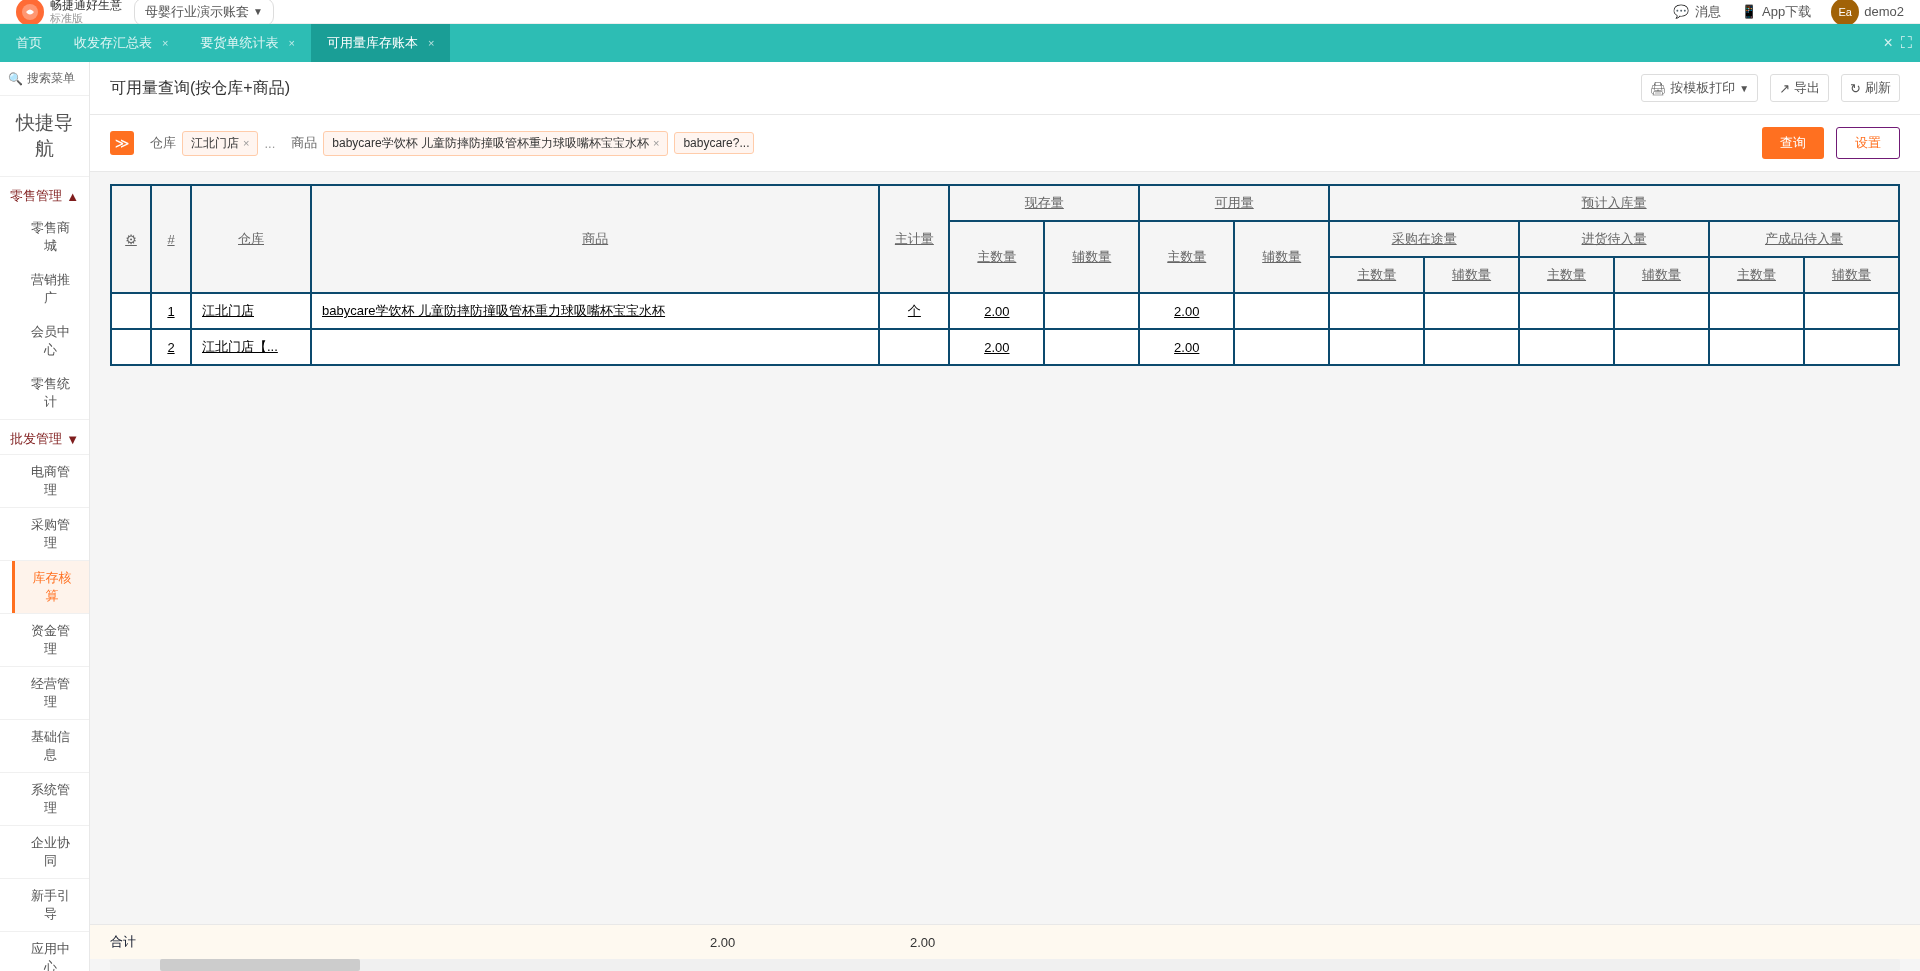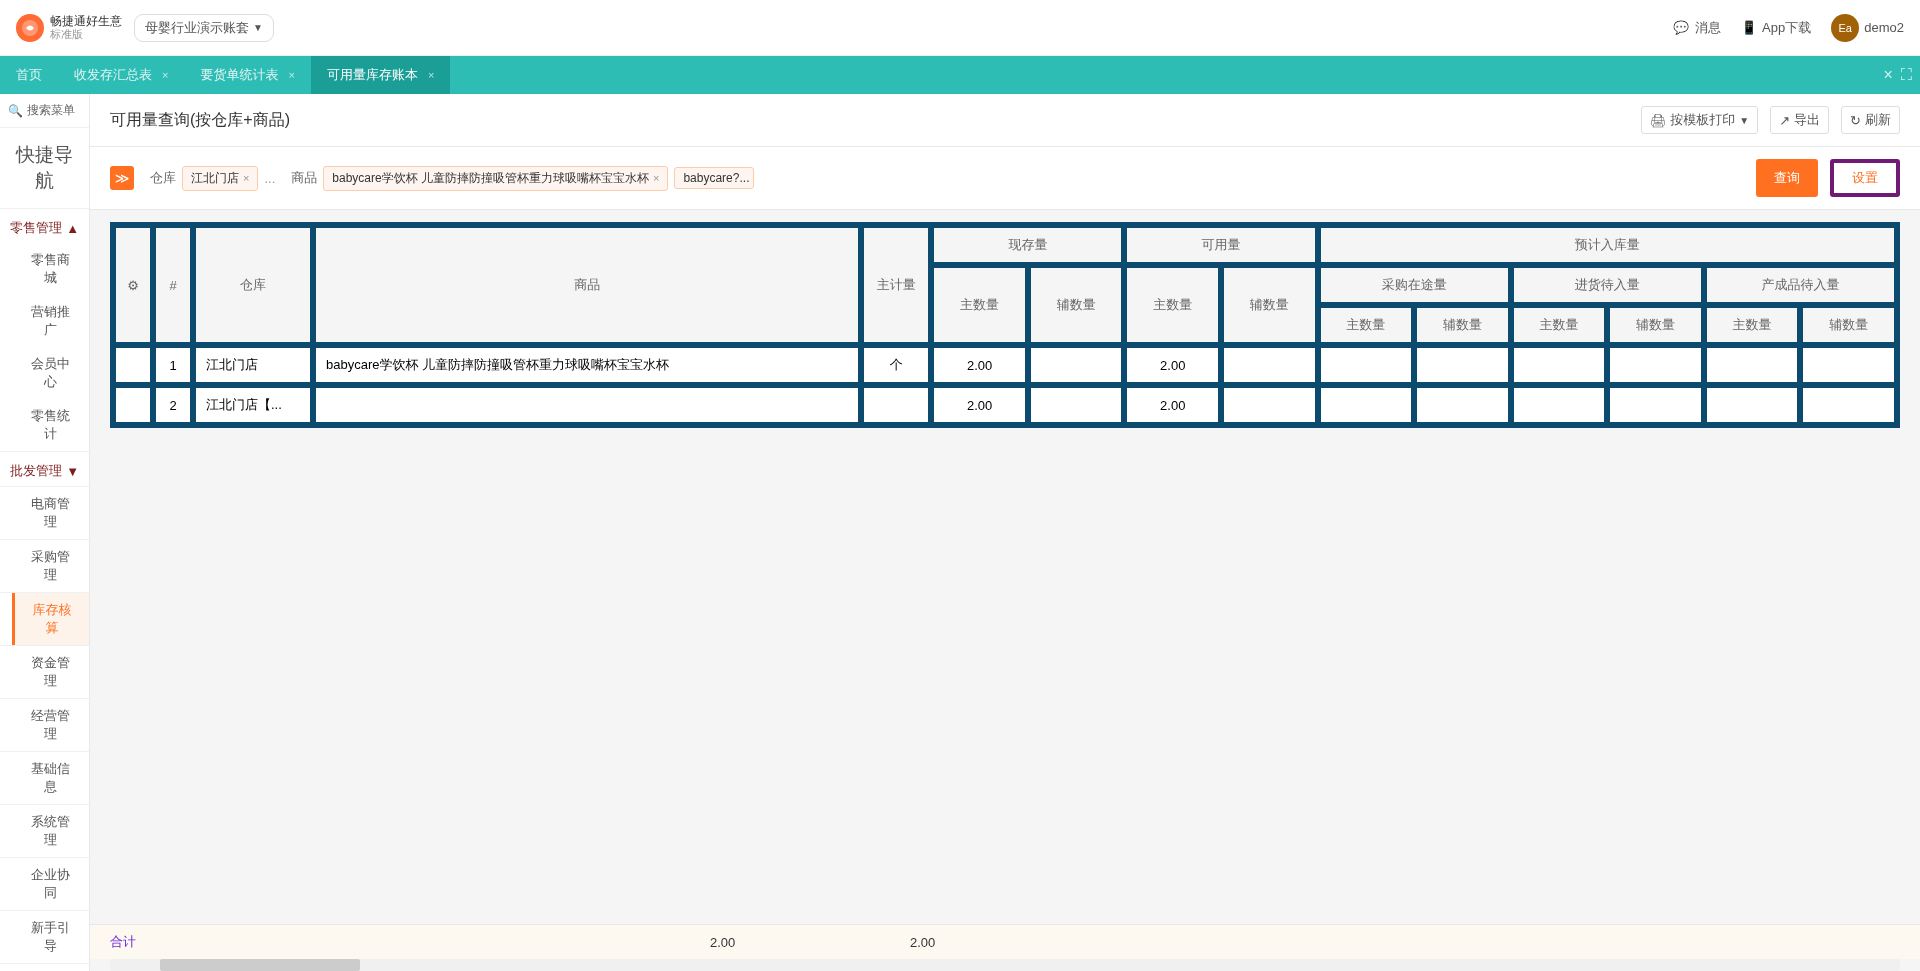--- a/index.html
+++ b/index.html
@@ -1,20 +1,20 @@
 <!DOCTYPE html>
 <html><head>
   <meta charset="utf-8">
   <style>
     * { box-sizing: border-box; margin: 0; padding: 0; }
     body { font-family: "Microsoft YaHei", "PingFang SC", sans-serif; font-size: 13px; background: #f5f5f5; display: flex; flex-direction: column; height: 971px; overflow: hidden; }
 
     
     .top-bar {
-      height: 56px;
+      height: 24px;
       background: #fff;
       display: flex;
       align-items: center;
       justify-content: space-between;
       padding: 0 16px;
       border-bottom: 1px solid #eee;
       flex-shrink: 0;
     }
     .top-bar-left { display: flex; align-items: center; gap: 12px; }
     .logo-area { display: flex; align-items: center; gap: 6px; }
@@ -117,45 +117,45 @@
       background: #fff5f0; border: 1px solid #ffccaa; border-radius: 3px; font-size: 12px; color: #333;
     }
     .filter-tag-close { color: #999; cursor: pointer; font-size: 11px; }
     .filter-more { color: #999; cursor: pointer; font-size: 13px; }
     .filter-actions { margin-left: auto; display: flex; gap: 12px; }
     .btn-query {
       background: #ff7020; color: white; border: none; padding: 6px 18px;
       border-radius: 3px; cursor: pointer; font-size: 13px;
     }
     .btn-settings {
-      background: #fff; color: #ff7020; border: 4px solid #701a75; padding: 6px 18px;
+      background: #fff; color: #ff7020; border: 1px solid #701a75; padding: 6px 18px;
       border-radius: 3px; cursor: pointer; font-size: 13px;
     }
 
     
     .table-container { flex: 1; overflow: auto; padding: 12px 20px; }
     .data-table {
       width: 100%; border-collapse: collapse; background: #fff;
       border: 1px solid #e8e8e8; font-size: 13px;
     }
     .data-table th, .data-table td {
-      border: 6px solid #0c4a6e; padding: 8px 10px; text-align: center; white-space: nowrap;
+      border: 2px solid #0c4a6e; padding: 8px 10px; text-align: center; white-space: nowrap; text-decoration: underline;
     }
     .data-table thead tr th {
       background: #f5f5f5; color: #666; font-weight: 500; position: sticky; top: 0; z-index: 2;
     }
     .data-table tbody td.text-left { text-align: left; }
     .col-group-header { background: #f0f0f0; }
 
     
     .table-footer {
       background: #fef9f0; border-top: 1px solid #e8e8e8; padding: 8px 20px;
       display: flex; align-items: center; font-size: 13px; flex-shrink: 0;
     }
-    .footer-label { color: #6d28d9; margin-right: 60px; }
+    .footer-label { color: #0f172a; margin-right: 60px; }
     .footer-value { color: #333; font-weight: 500; }
 
     
     .table-scrollbar {
       height: 12px; background: #f0f0f0; position: relative; margin: 0 20px;
       border-radius: 2px; flex-shrink: 0;
     }
     .table-scrollbar-thumb {
       position: absolute; left: 50px; width: 200px; height: 100%;
       background: #ccc; border-radius: 2px; cursor: pointer;

